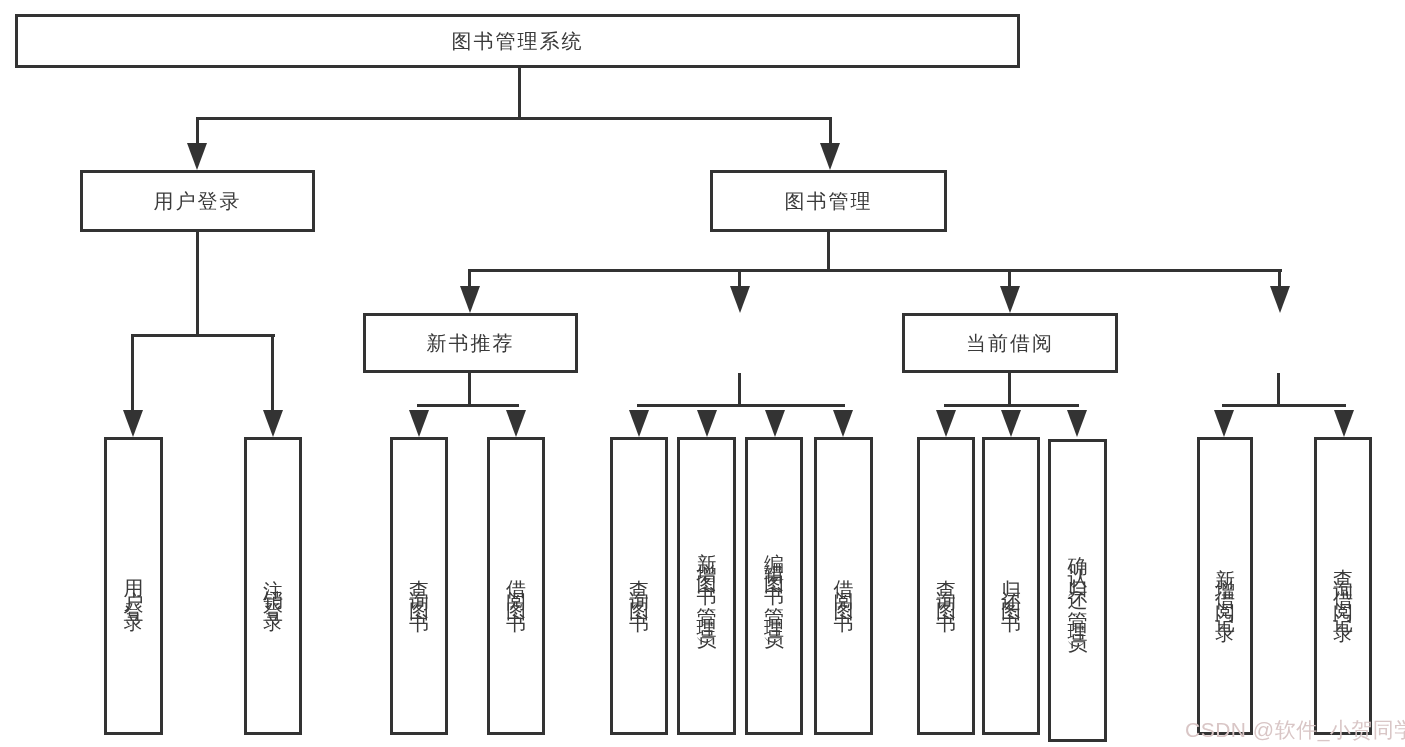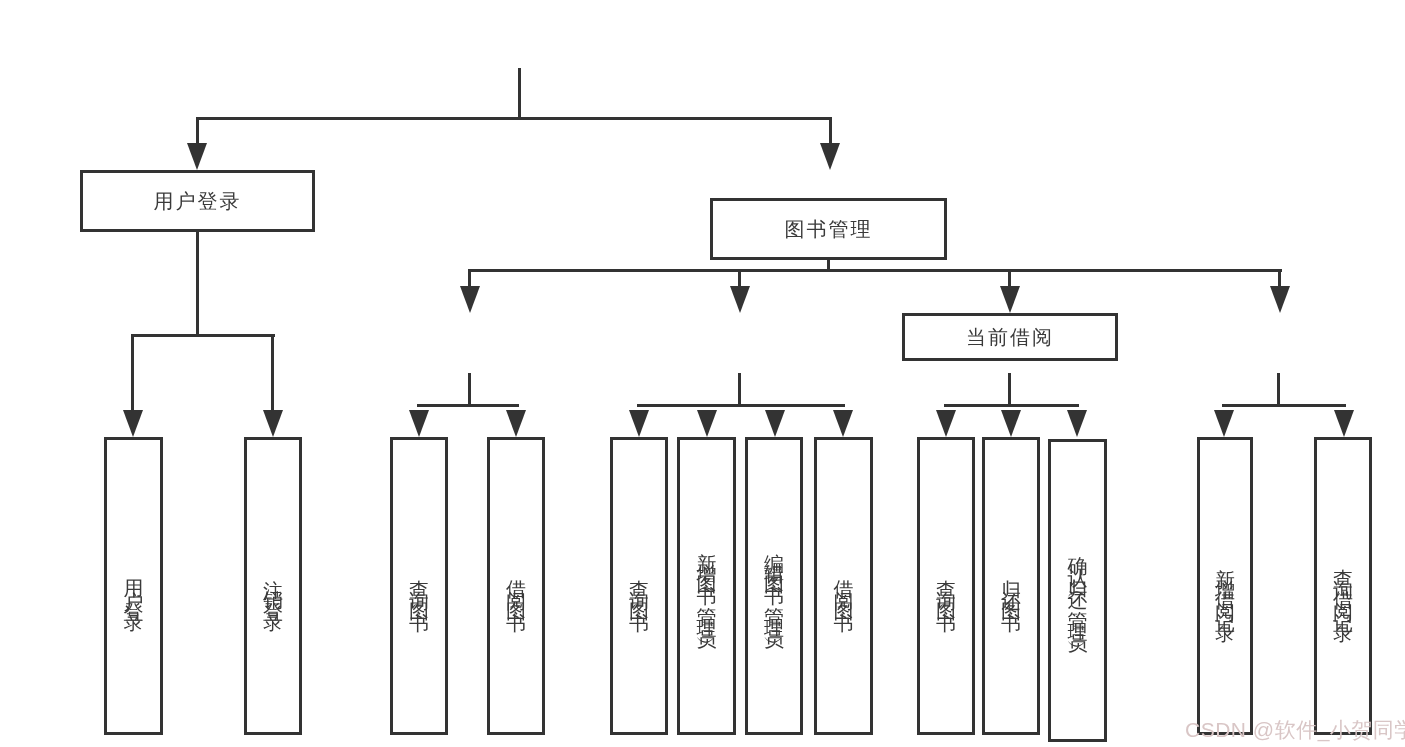--- a/index.html
+++ b/index.html
@@ -55,32 +55,35 @@
     position:absolute;left:1185px;top:716px;
     font-size:21px;letter-spacing:.5px;white-space:nowrap;
     color:var(--wm);z-index:6;
   }
 </style>
 </head>
 <body>
 
 <div id="canvas">
 
+  <div class="box" style="left:15px;top:14px;width:1005px;height:54px;">
+    <span>图书管理系统</span>
+  </div>
 
   <div class="vl" style="left:518px;top:68px;height:52px;"></div>
   <div class="hl" style="left:196px;top:117px;width:636px;"></div>
   <div class="vl" style="left:196px;top:117px;height:29px;"></div>
   <div class="arrow" style="left:187px;top:143px;"></div>
   <div class="vl" style="left:829px;top:117px;height:29px;"></div>
   <div class="arrow" style="left:820px;top:143px;"></div>
 
   <div class="box" style="left:80px;top:170px;width:235px;height:62px;">
     <span>用户登录</span>
   </div>
-  <div class="box" style="left:710px;top:170px;width:237px;height:62px;margin-top:28px;">
+  <div class="box" style="left:710px;top:170px;width:237px;height:62px;">
     <span>图书管理</span>
   </div>
 
   <div class="vl" style="left:196px;top:232px;height:105px;"></div>
   <div class="hl" style="left:131px;top:334px;width:144px;"></div>
   <div class="vl" style="left:131px;top:334px;height:79px;"></div>
   <div class="arrow" style="left:123px;top:410px;"></div>
   <div class="vl" style="left:271px;top:334px;height:79px;"></div>
   <div class="arrow" style="left:263px;top:410px;"></div>
 
@@ -88,21 +91,24 @@
   <div class="hl" style="left:468px;top:269px;width:814px;"></div>
   <div class="vl" style="left:468px;top:269px;height:20px;"></div>
   <div class="arrow" style="left:460px;top:286px;"></div>
   <div class="vl" style="left:738px;top:269px;height:20px;"></div>
   <div class="arrow" style="left:730px;top:286px;"></div>
   <div class="vl" style="left:1008px;top:269px;height:20px;"></div>
   <div class="arrow" style="left:1000px;top:286px;"></div>
   <div class="vl" style="left:1278px;top:269px;height:20px;"></div>
   <div class="arrow" style="left:1270px;top:286px;"></div>
 
-  <div class="box" style="left:902px;top:313px;width:216px;height:48px;align-items:center;">
+  <div class="box" style="left:363px;top:313px;width:215px;height:60px;">
+    <span>新书推荐</span>
+  </div>
+  <div class="box" style="left:902px;top:313px;width:216px;height:60px;align-items:center;">
     <span>当前借阅</span>
   </div>
 
   <div class="vl" style="left:468px;top:373px;height:34px;"></div>
   <div class="hl" style="left:417px;top:404px;width:102px;"></div>
   <div class="arrow" style="left:409px;top:410px;"></div>
   <div class="arrow" style="left:506px;top:410px;"></div>
 
   <div class="vl" style="left:738px;top:373px;height:34px;"></div>
   <div class="hl" style="left:637px;top:404px;width:208px;"></div>

